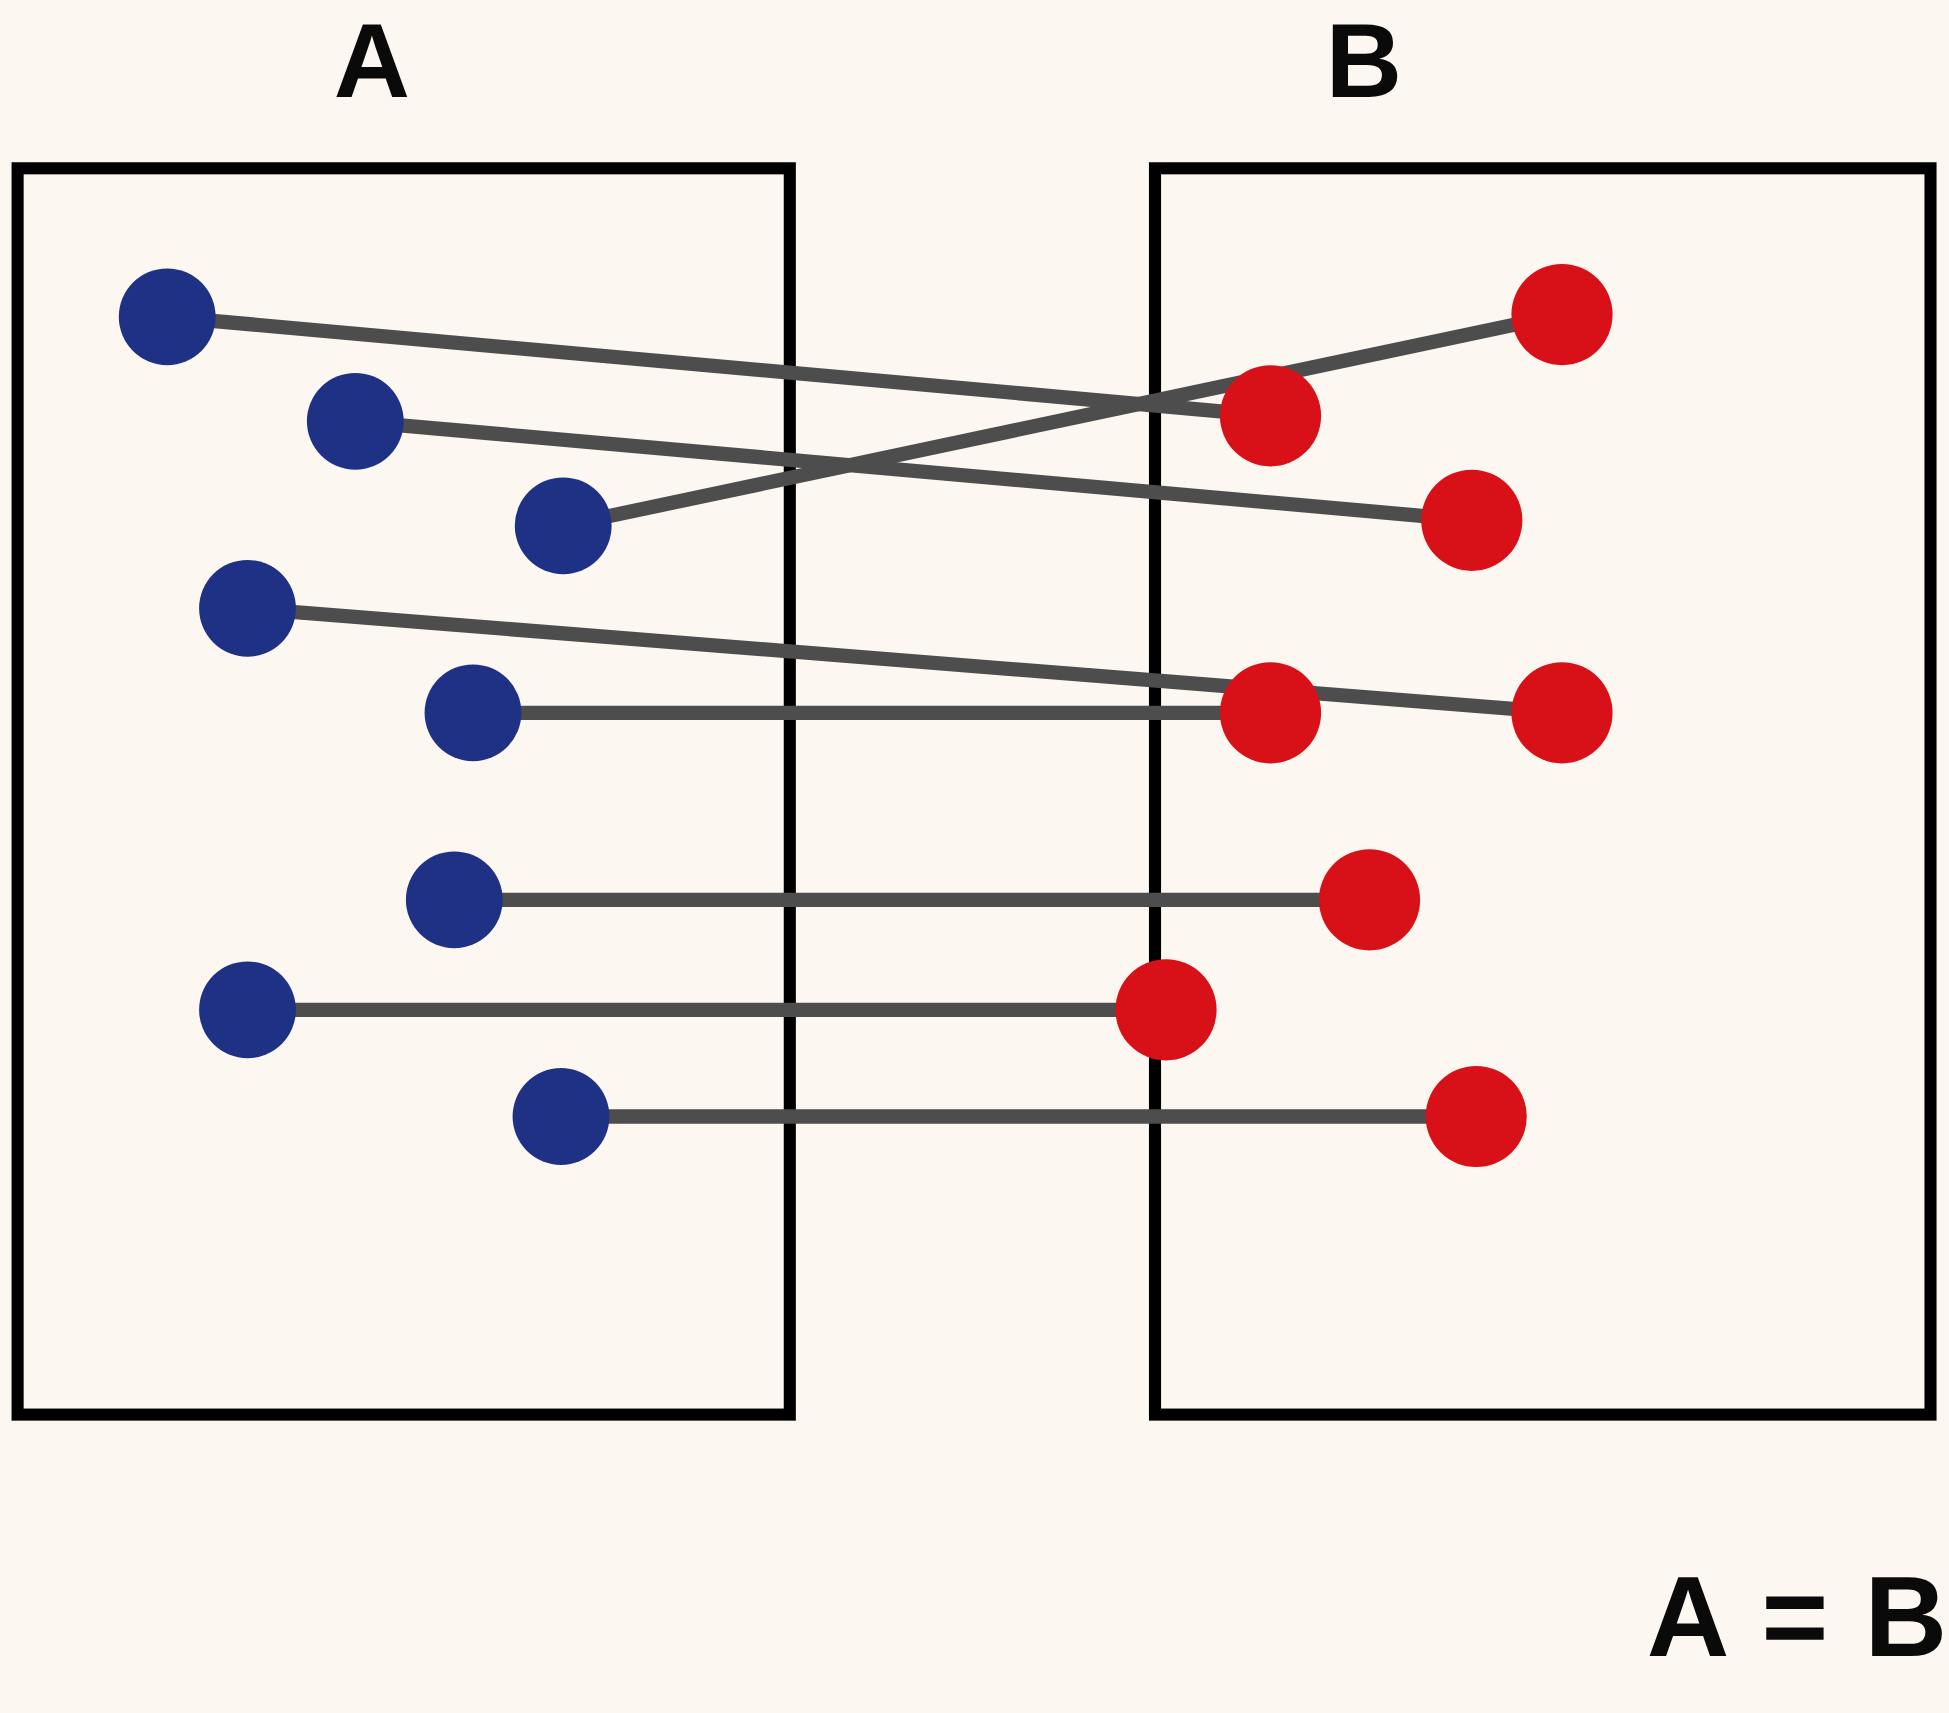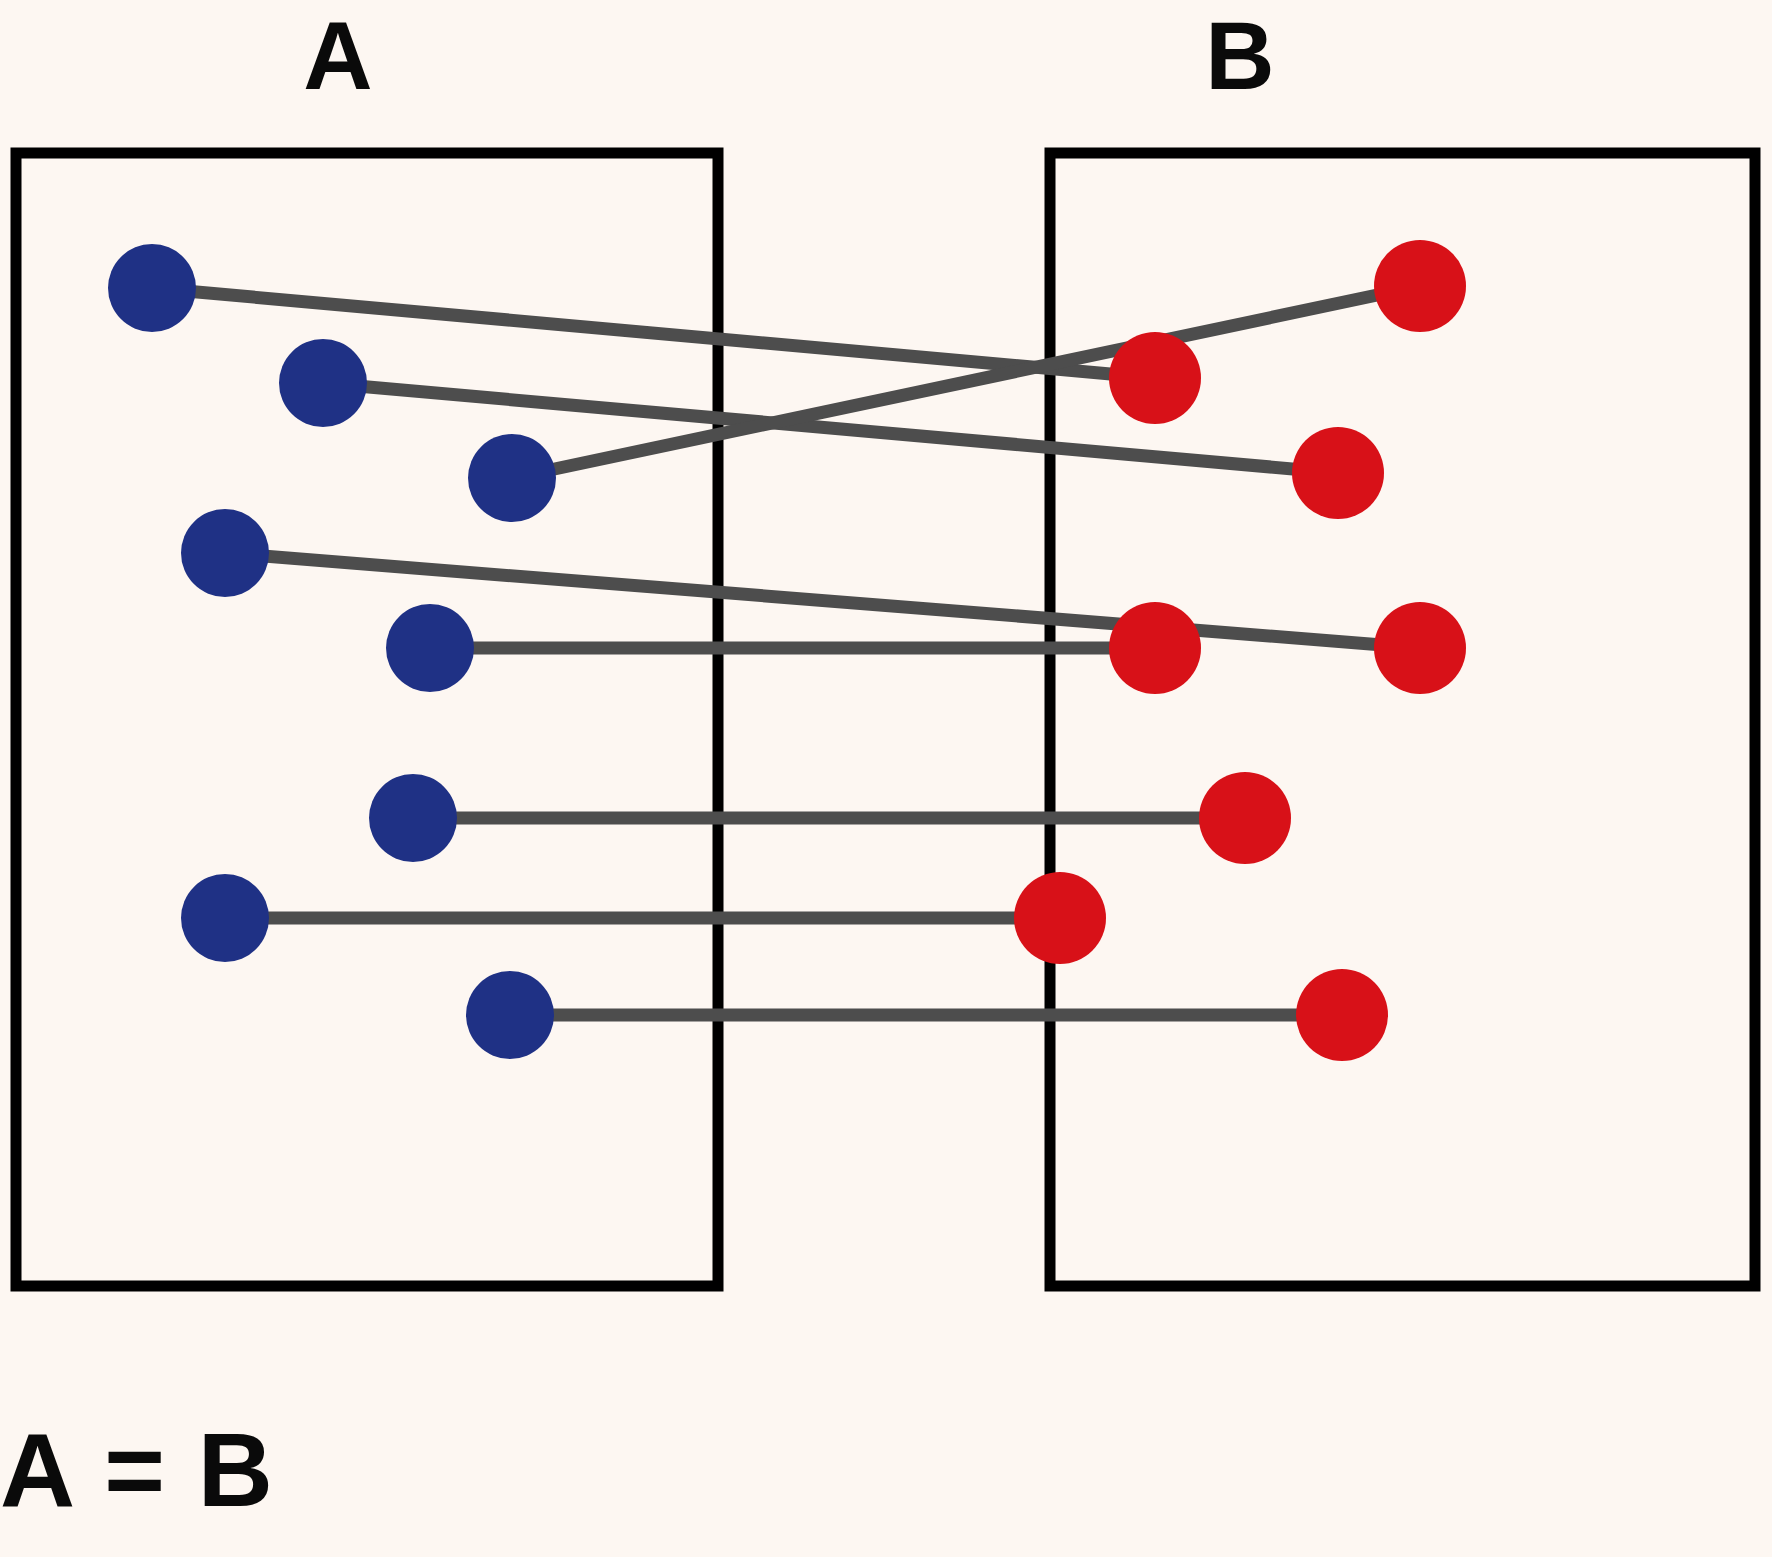--- a/index.html
+++ b/index.html
@@ -44,21 +44,21 @@
   #label-b {
     left: 1160px;
     top: 8px;
     width: 160px;
   }
   #caption {
     position: absolute;
     left: 0;
     top: 1418px;
     width: 1772px;
-    text-align: left;
+    text-align: right;
     font-family: "Liberation Sans", sans-serif;
     font-weight: bold;
     font-size: 104px;
     line-height: 1;
     color: #0a0a0a;
     letter-spacing: 2px;
     user-select: none;
   }
 </style>
 </head>

